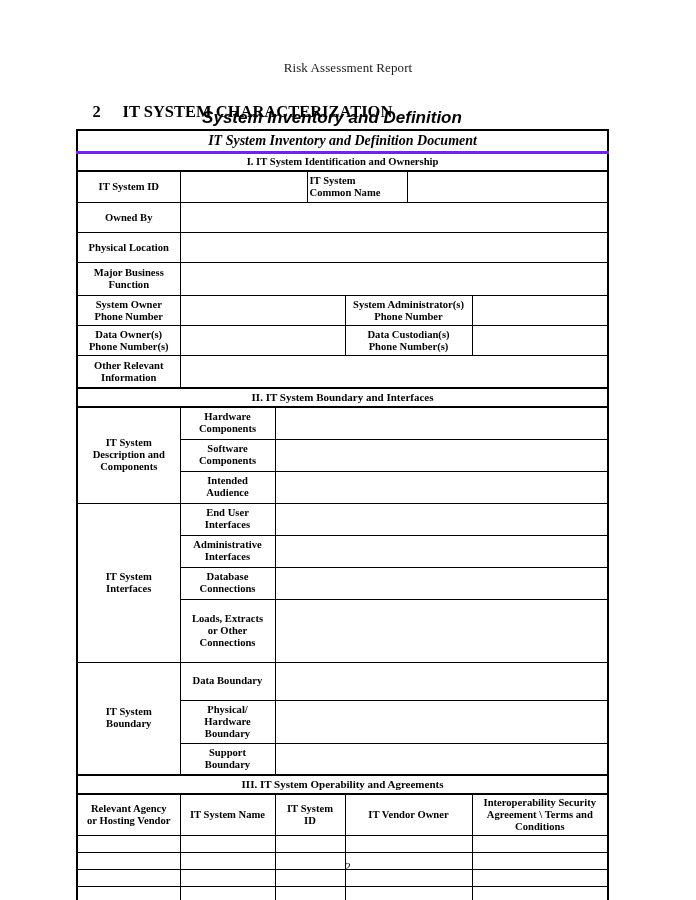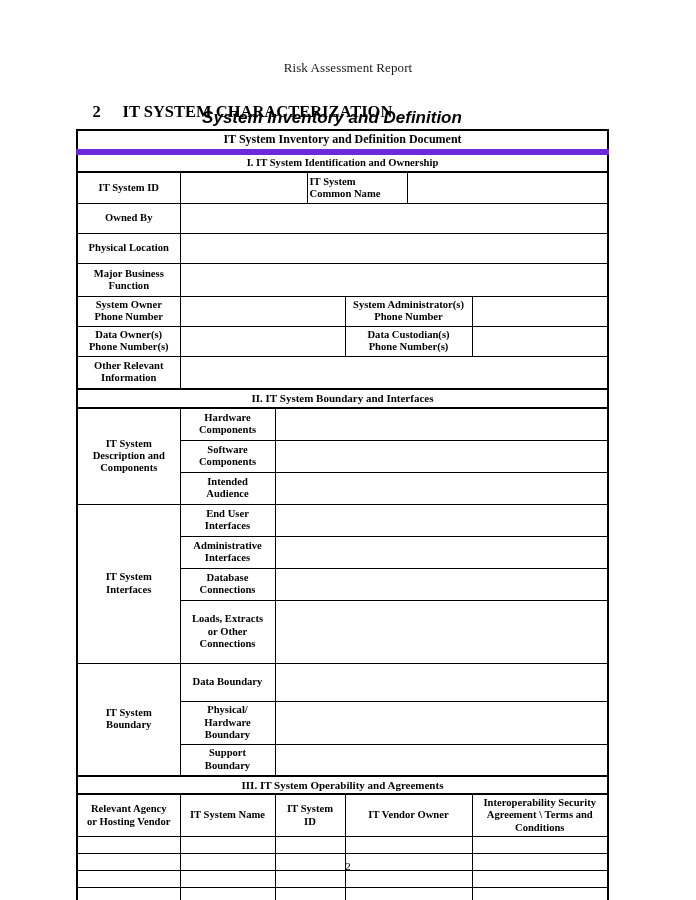--- a/index.html
+++ b/index.html
@@ -91,22 +91,23 @@
   .top   { vertical-align: top; padding-top: 3px; }
 
   
   .band td {
     border-top: 2px solid #000;
     border-bottom: 2px solid #000;
     font-size: 11px;
   }
   .title-band td {
     border-top: 2px solid #000;
-    border-bottom: 6px solid #6d28d9;
-    font-size: 12px;
+    border-bottom: 3px solid #6d28d9;
+    font-size: 14px;
+    font-style: italic;
   }
   .thick-bot td { border-bottom: 2px solid #000; }
 
   .doc-table .edge-l { border-left: 2px solid #000; }
   .doc-table .edge-r { border-right: 2px solid #000; }
 
   .blank-row td { height: 12px; }
 
   
   .page-number {

